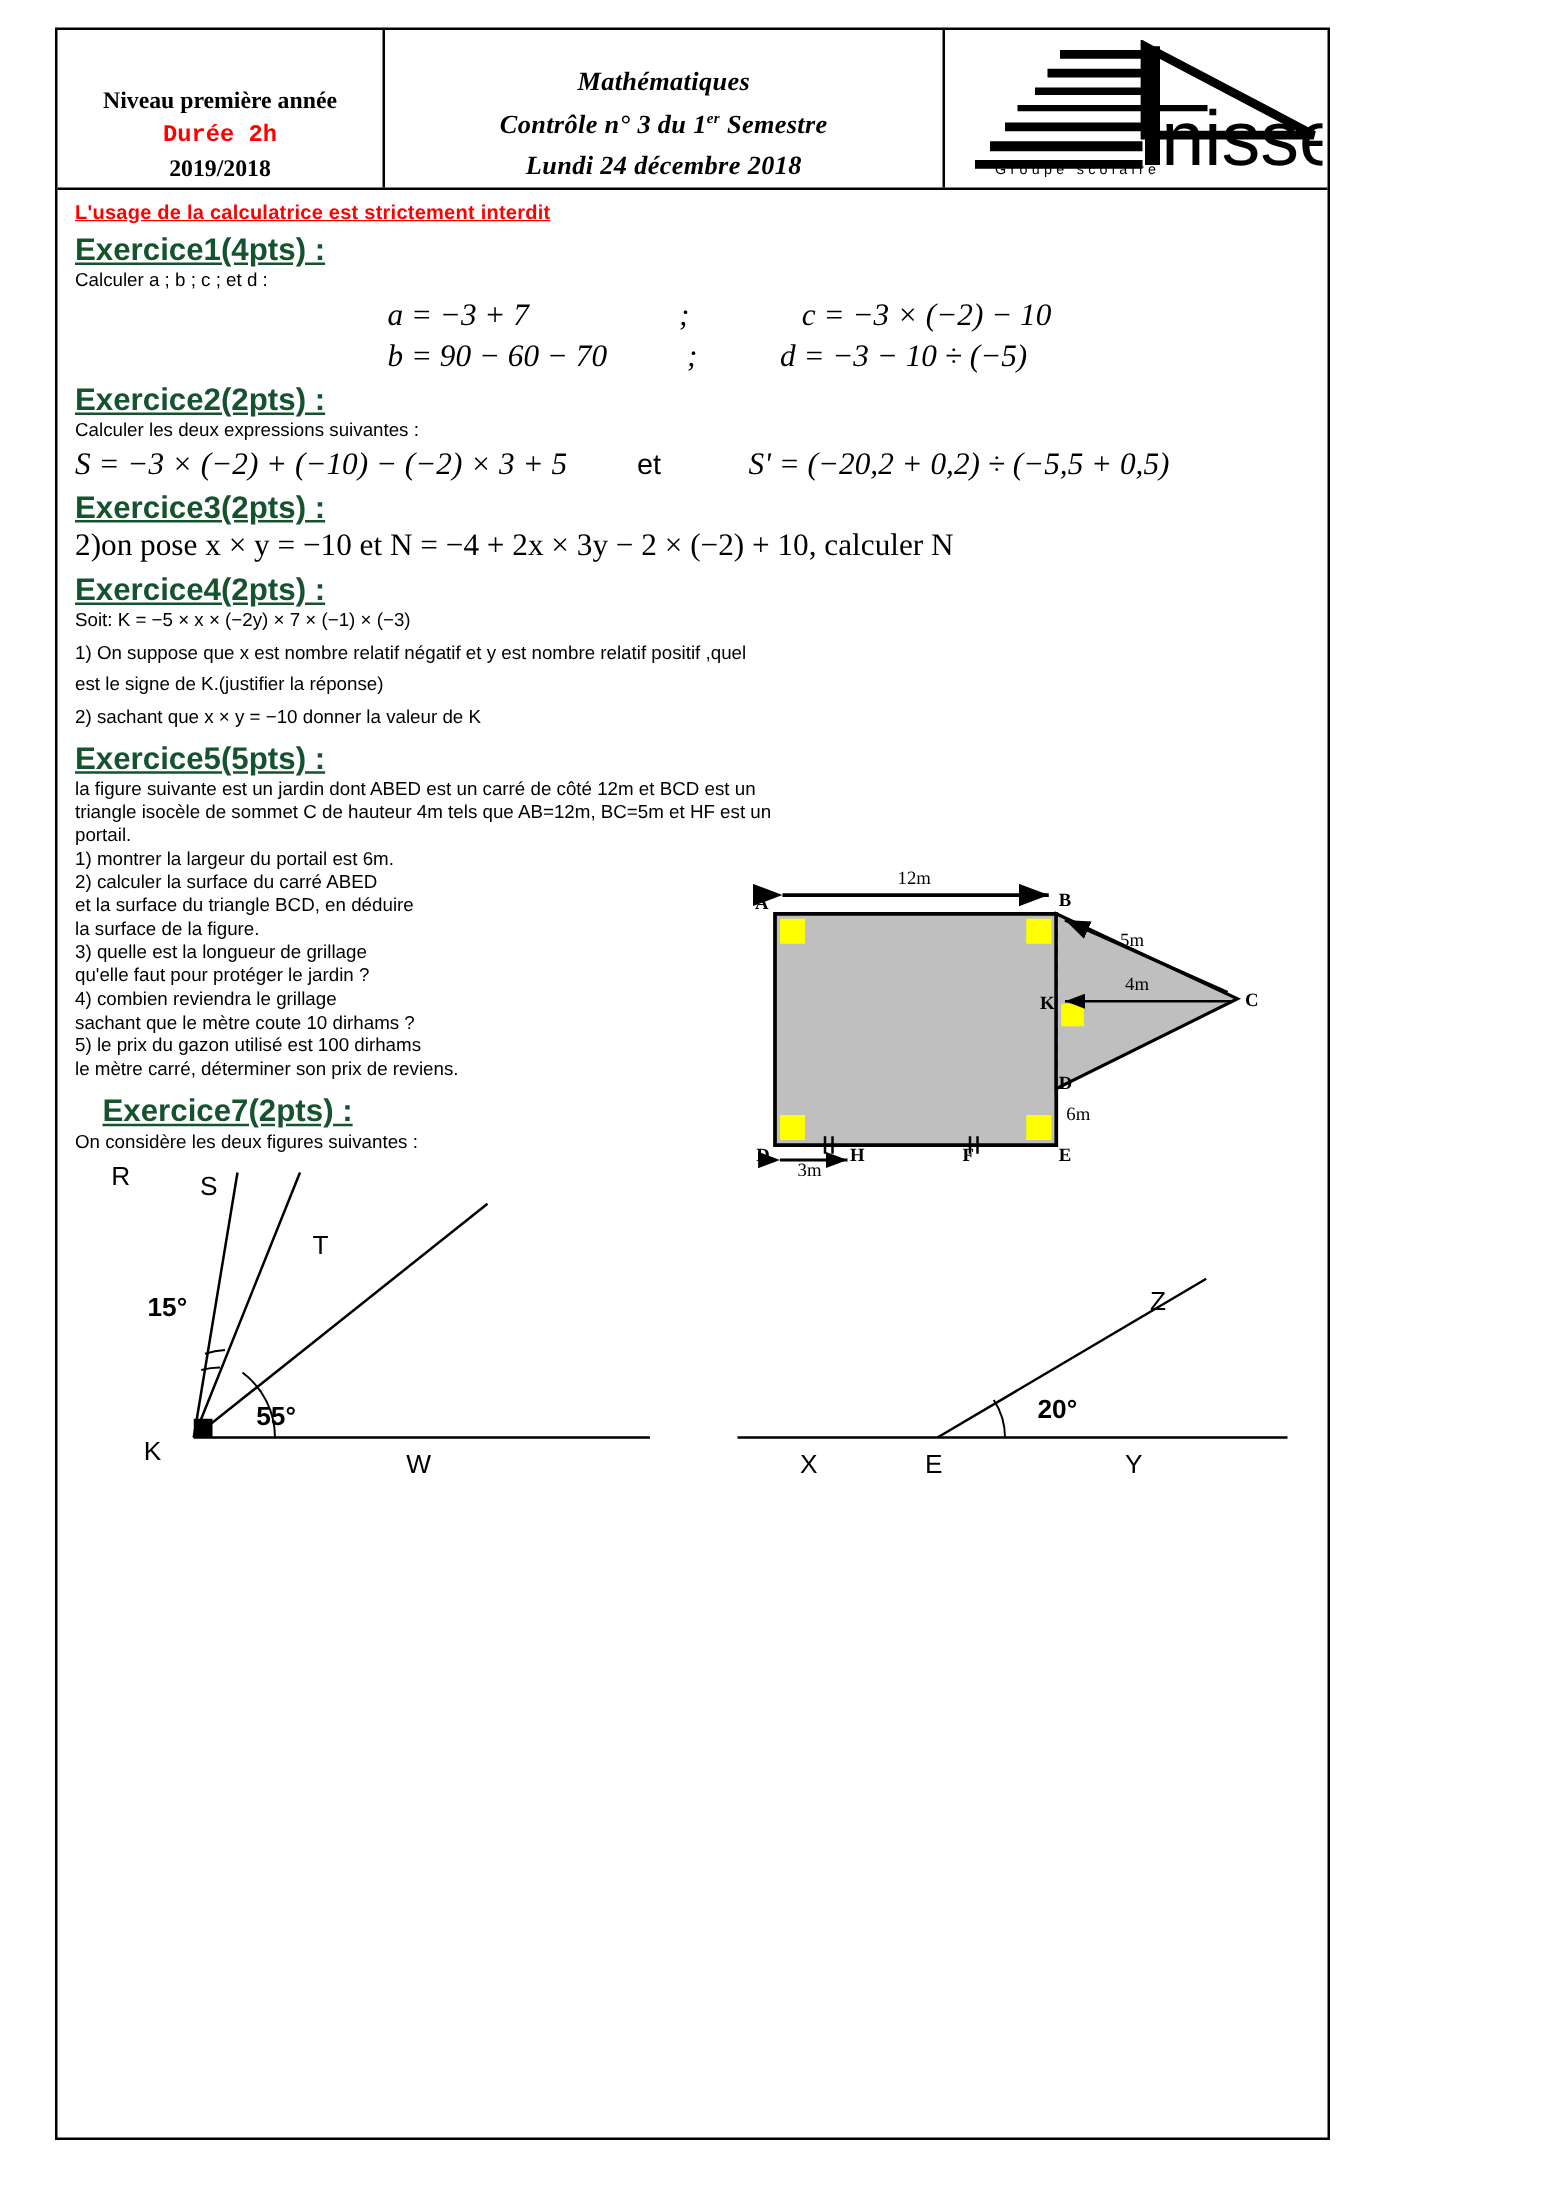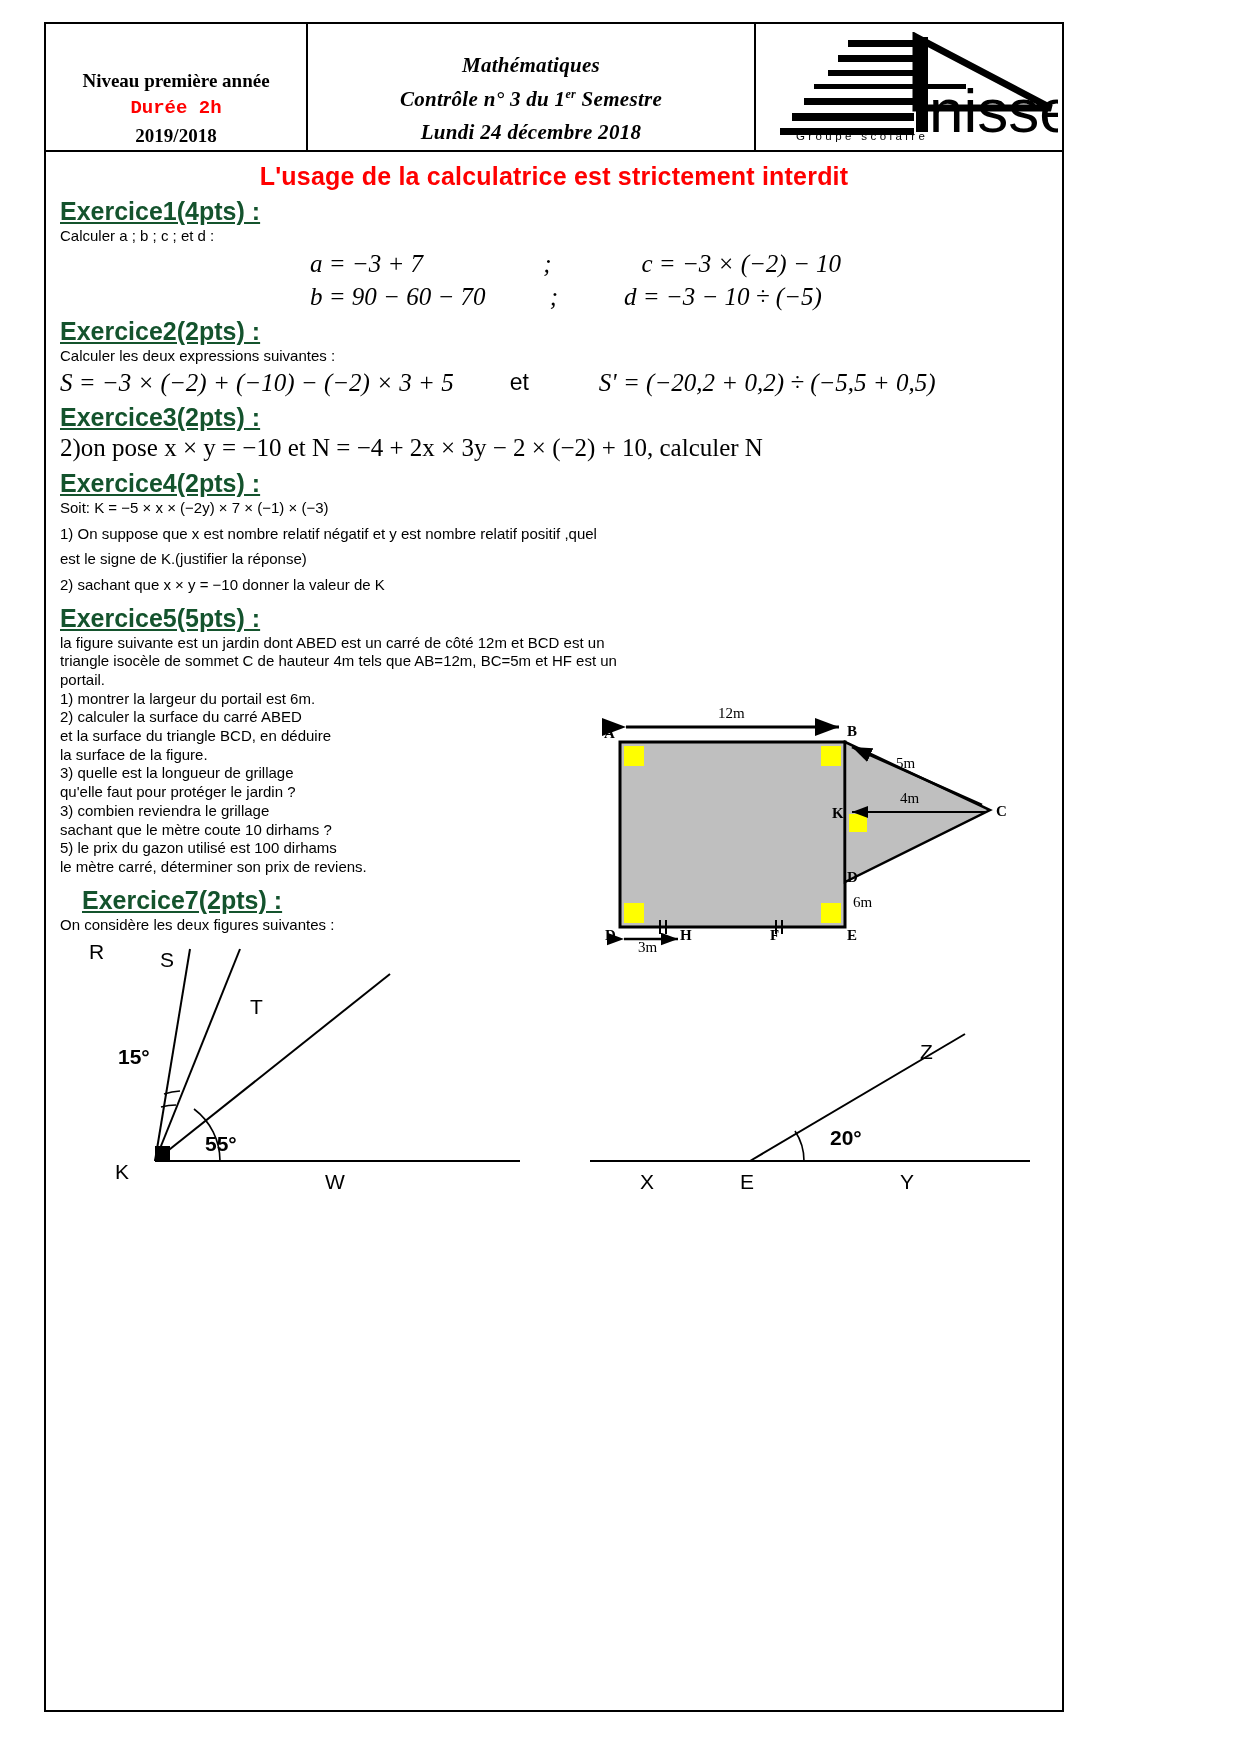--- a/index.html
+++ b/index.html
@@ -18,21 +18,21 @@
   .hl3{font-family:"Liberation Serif",serif;font-weight:bold;font-size:19px;line-height:1.45;}
   .hm{font-family:"Liberation Serif",serif;font-style:italic;font-weight:bold;font-size:21px;line-height:1.6;letter-spacing:.3px;}
   .hm .sup{font-size:12px;vertical-align:super;}
 
   
   .logo-wrap{position:absolute;left:10px;top:8px;width:292px;height:118px;}
   .logo-sub{position:absolute;left:30px;top:98px;font-family:"Liberation Sans",sans-serif;font-weight:normal;font-size:11.5px;letter-spacing:3.4px;}
 
   
   .content{padding:6px 14px 0 14px;}
-  .title-main{text-align:center;color:#ff0000;font-weight:bold;font-size:25px;margin:4px 0 2px 0;letter-spacing:.2px;}
+  .title-main{text-align:left;color:#ff0000;font-weight:bold;font-size:16px;text-decoration:underline;margin:4px 0 2px 0;letter-spacing:.2px;}
   .exo{color:#14532d;font-weight:bold;font-size:25px;text-decoration:underline;margin:6px 0 1px 0;}
   .exo.ind{margin-left:22px;}
   .txt{font-size:15px;line-height:1.18;margin:1px 0;}
   .mth{font-family:"Liberation Serif",serif;font-style:italic;font-size:25px;}
   .rom{font-style:normal;font-family:"Liberation Sans",sans-serif;font-size:23px;}
   .eqrow{display:flex;margin:5px 0;}
   .pad1{width:250px;}
   .pad2{width:120px;}
   .pad3{width:90px;}
 
@@ -132,21 +132,21 @@
     <div class="txt">portail.</div>
 
     <div class="ex5wrap">
       <div class="ex5txt">
         <div class="txt">1) montrer la largeur du portail est 6m.</div>
         <div class="txt">2) calculer la surface du carré ABED</div>
         <div class="txt">et la surface du triangle BCD, en déduire</div>
         <div class="txt"> la surface de la figure.</div>
         <div class="txt">3) quelle est la longueur de grillage</div>
         <div class="txt">qu'elle faut pour protéger le jardin ?</div>
-        <div class="txt">3) combien reviendra le grillage</div>
+        <div class="txt">4) combien reviendra le grillage</div>
         <div class="txt"> sachant que le mètre coute 10 dirhams ?</div>
         <div class="txt">5) le prix du gazon utilisé est 100 dirhams</div>
         <div class="txt">le mètre carré, déterminer son prix de reviens.</div>
       </div>
 
       <div class="figure5">
         <svg width="450" height="250" viewBox="0 0 450 250">
           <defs>
             <marker id="ah" markerWidth="9" markerHeight="9" refX="8" refY="3" orient="auto">
               <path d="M0,0 L8,3 L0,6 z" fill="#000"></path>

